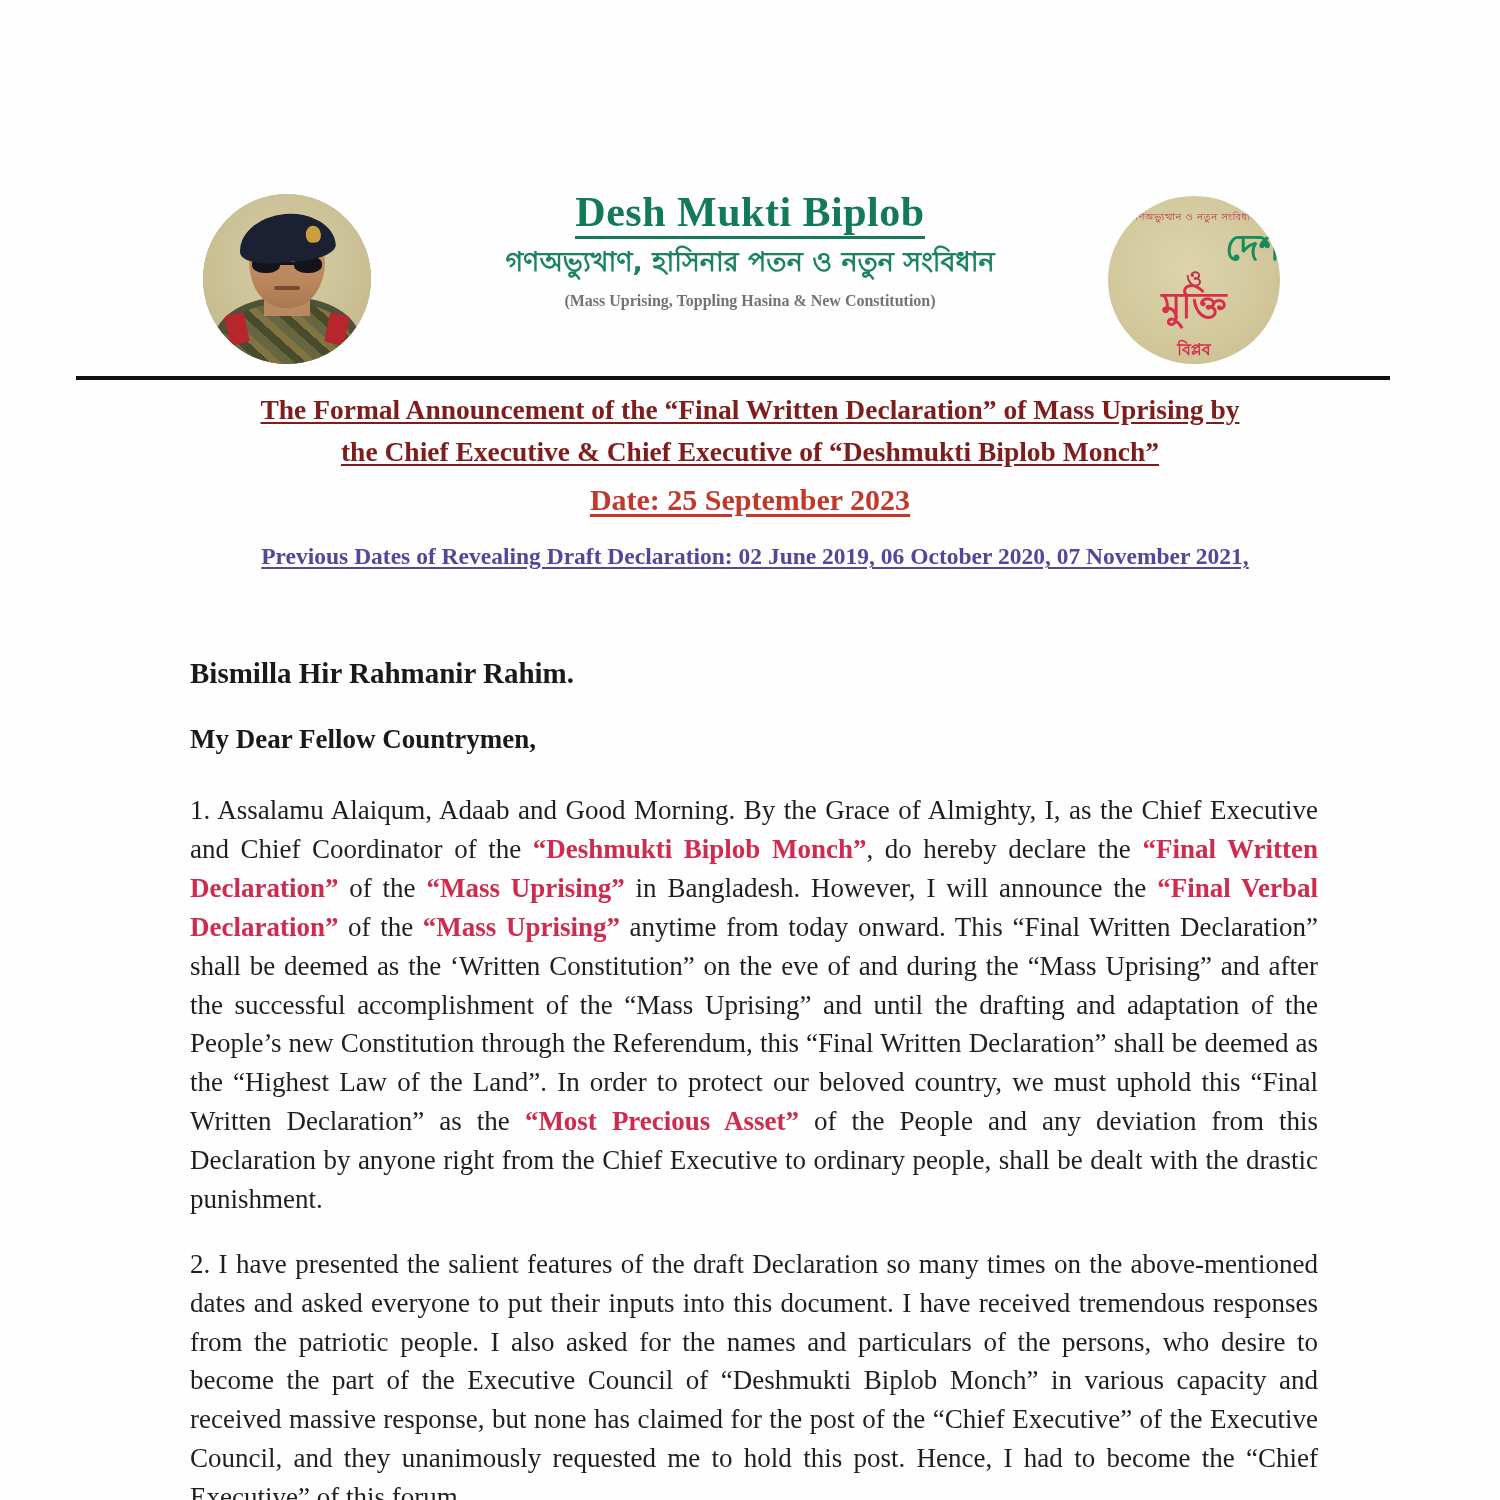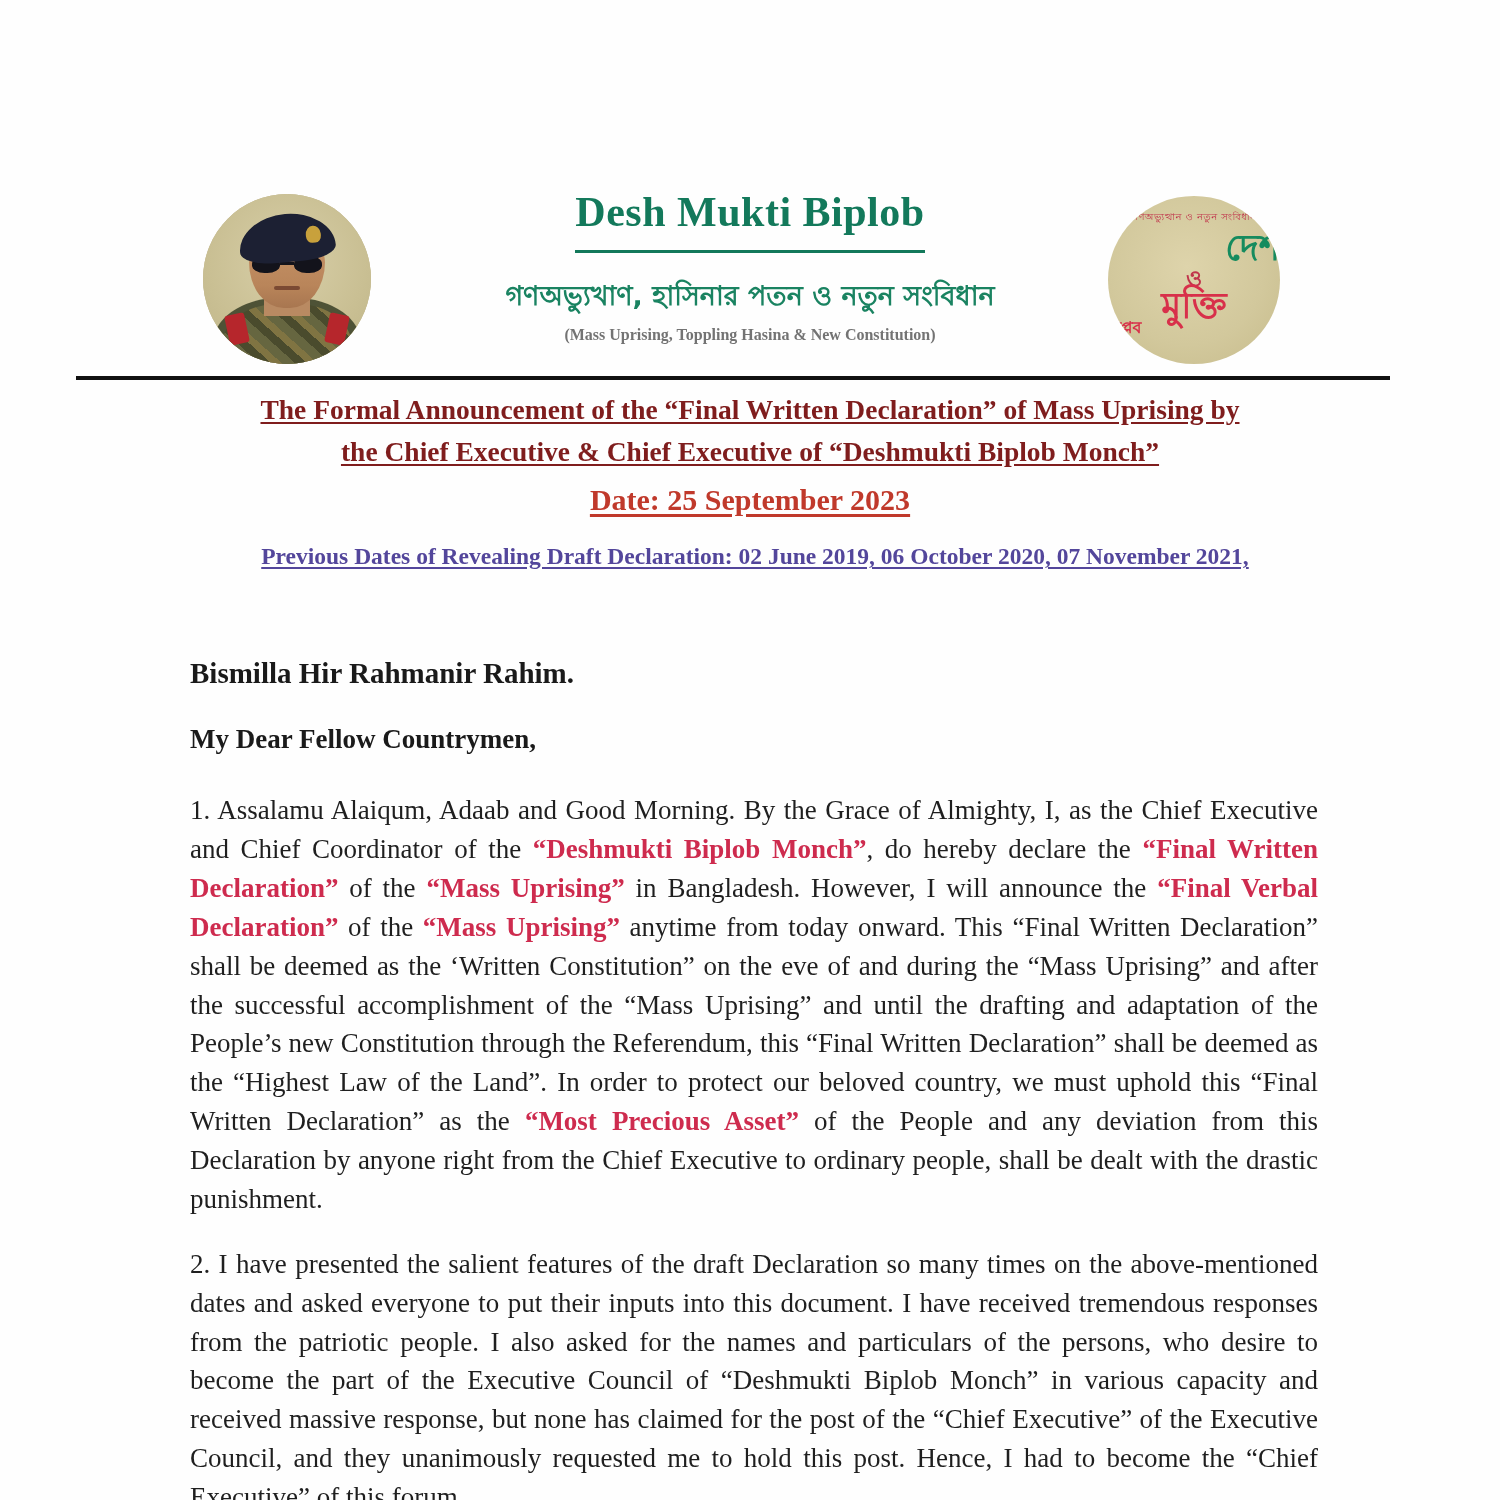--- a/index.html
+++ b/index.html
@@ -152,27 +152,27 @@
   }
   .org-name {
     font-family: "Liberation Serif", "DejaVu Serif", serif;
     font-weight: bold;
     font-size: 42px;
     color: #13795b;
     letter-spacing: .5px;
     line-height: 1.08;
     border-bottom: 3px solid #13795b;
     display: inline-block;
-    padding-bottom: 15px;
+    padding-bottom: 1px;
   }
   .org-bn {
     font-family: "DejaVu Sans", sans-serif;
     font-size: 27px;
     color: #1a8361;
-    margin-top: 26px;
+    margin-top: 6px;
     line-height: 1.25;
     font-weight: 600;
     text-align: center;
   }
   .org-en {
     font-family: "Liberation Serif", "DejaVu Serif", serif;
     font-weight: bold;
     font-size: 16px;
     color: #737373;
     margin-top: 12px;
@@ -230,21 +230,22 @@
     left: 0; right: 0; top: 92px;
     text-align: center;
     font-family: "DejaVu Sans", sans-serif;
     font-weight: bold;
     font-size: 36px;
     color: #d8304a;
     line-height: 1;
   }
   .seal-biplob {
     position: absolute;
-    left: 0; right: 0; bottom: 28px;
+    left: 0; right: 0; bottom: 6px;
+    text-align: center;
     font-family: "DejaVu Sans", sans-serif;
     font-weight: bold;
     font-size: 16px;
     color: #d8304a;
     line-height: 1;
   }
 
   
   .head-rule {
     position: absolute;

